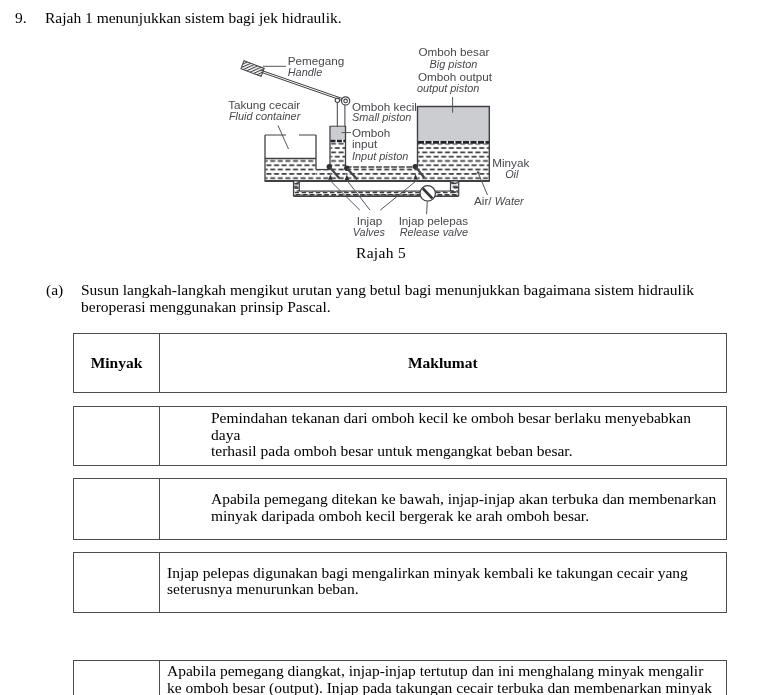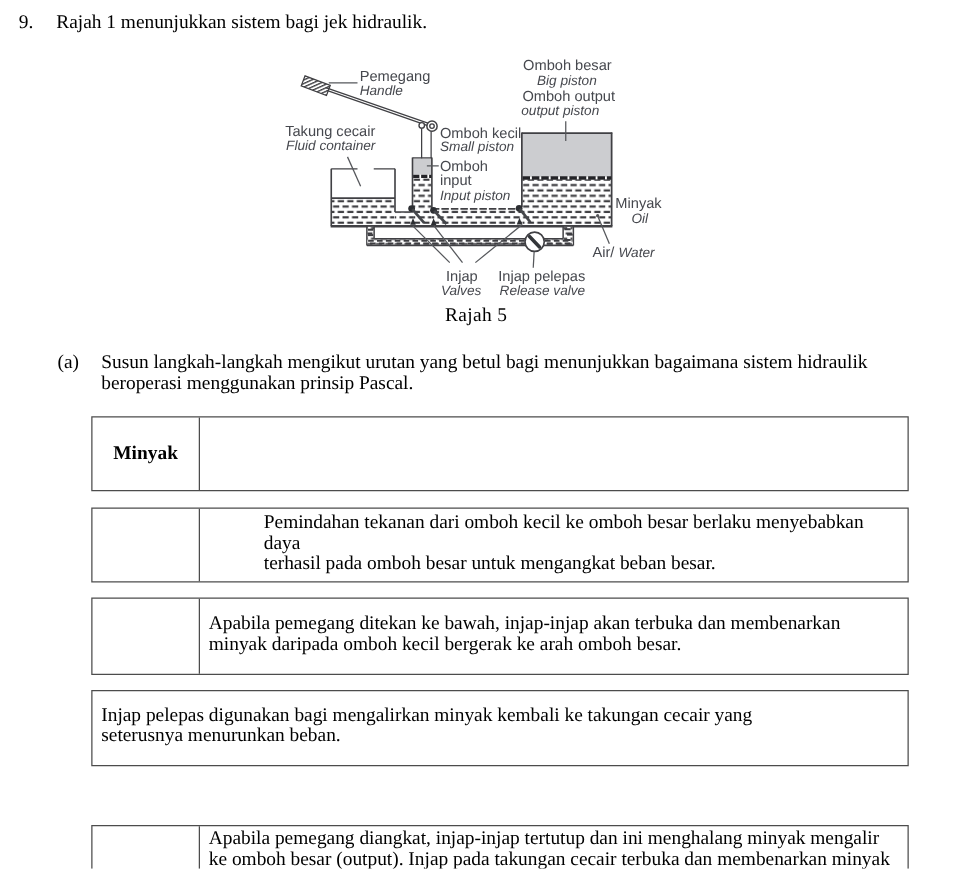--- a/index.html
+++ b/index.html
@@ -158,37 +158,40 @@
 
   <div class="abs" style="left:355px;top:245px;width:52px;text-align:center;letter-spacing:0.3px;">Rajah 5</div>
 
   <div class="abs" style="left:46px;top:282px;">(a)</div>
   <div class="abs" style="left:81px;top:282px;">Susun langkah-langkah mengikut urutan yang betul bagi menunjukkan bagaimana sistem hidraulik<br>beroperasi menggunakan prinsip Pascal.</div>
 
   <div class="box" style="top:332.5px;height:58.6px;">
     <div class="c1">
         <b>Minyak</b>
       </div>
+    <div class="c2" style="justify-content:center;padding:0;">
+        <b>Maklumat</b>
+      </div>
   </div>
 
   <div class="box" style="top:405.5px;height:58.8px;">
     <div class="c1"></div>
     <div class="c2">
         <div style="margin-top:-2px;margin-left:44px;">Pemindahan tekanan dari omboh kecil ke omboh besar berlaku menyebabkan daya<br>terhasil pada omboh besar untuk mengangkat beban besar.</div>
       </div>
   </div>
 
   <div class="box" style="top:478.2px;height:59.4px;">
     <div class="c1"></div>
     <div class="c2">
-        <div style="margin-top:-2px;">Apabila pemegang ditekan ke bawah, injap-injap akan terbuka dan membenarkan<br>minyak daripada omboh kecil bergerak ke arah omboh besar.</div>
-      </div>
-  </div>
-
-  <div class="box" style="top:551.9px;height:58.7px;flex-direction:column;">
+        <div style="margin-top:-2px;margin-left:44px;">Apabila pemegang ditekan ke bawah, injap-injap akan terbuka dan membenarkan<br>minyak daripada omboh kecil bergerak ke arah omboh besar.</div>
+      </div>
+  </div>
+
+  <div class="box" style="top:551.9px;height:58.7px;">
     <div class="c1"></div>
     <div class="c2">
         <div style="margin-top:-2px;">Injap pelepas digunakan bagi mengalirkan minyak kembali ke takungan cecair yang<br>seterusnya menurunkan beban.</div>
       </div>
   </div>
 
   <div class="box" style="top:660px;height:59px;">
     <div class="c1"></div>
     <div class="c2">
         <div style="margin-top:-5px;">Apabila pemegang diangkat, injap-injap tertutup dan ini menghalang minyak mengalir<br>ke omboh besar (output). Injap pada takungan cecair terbuka dan membenarkan minyak<br>memasuki omboh kecil (input).</div>

